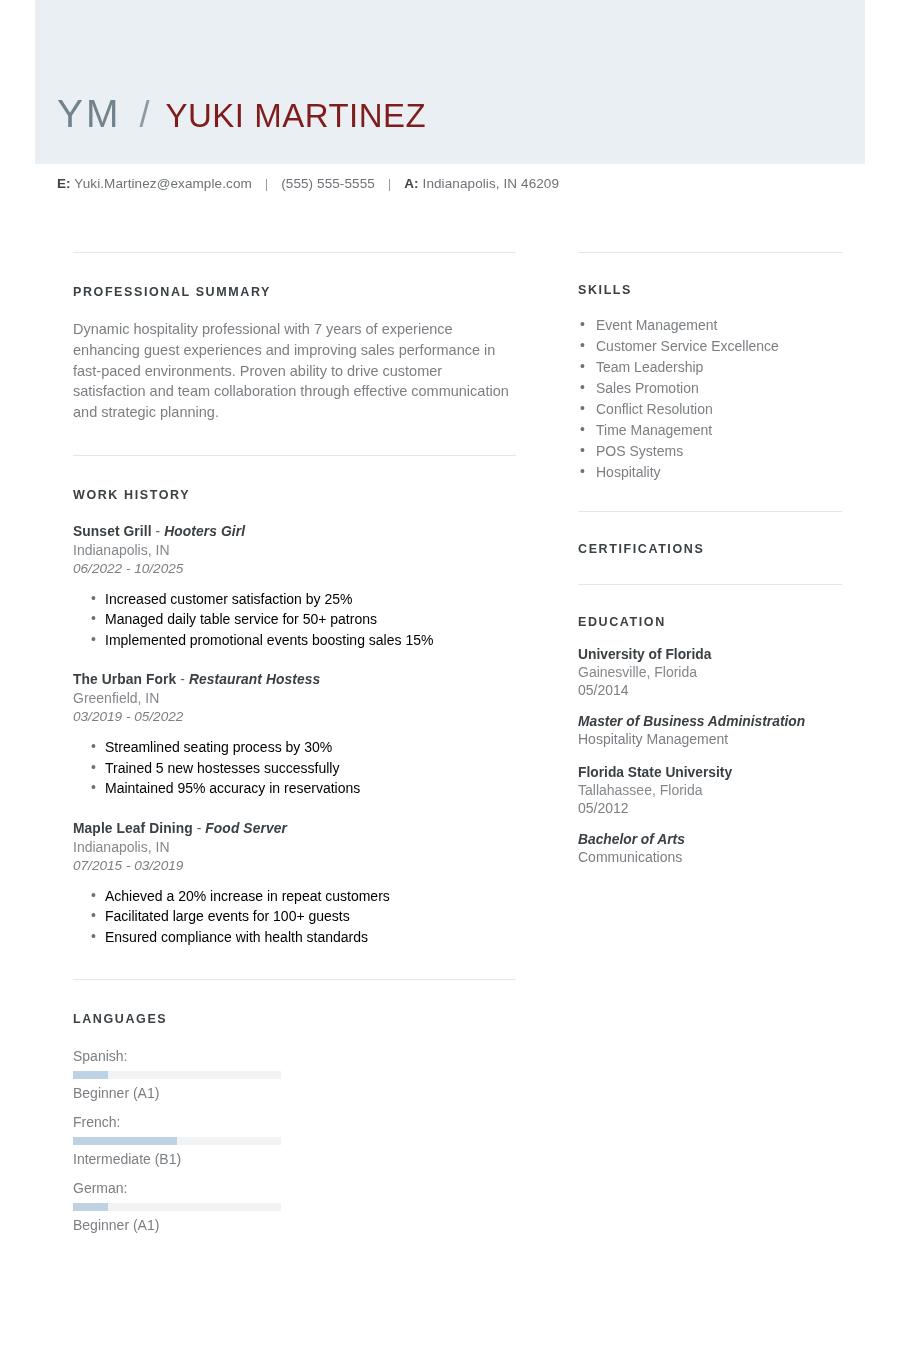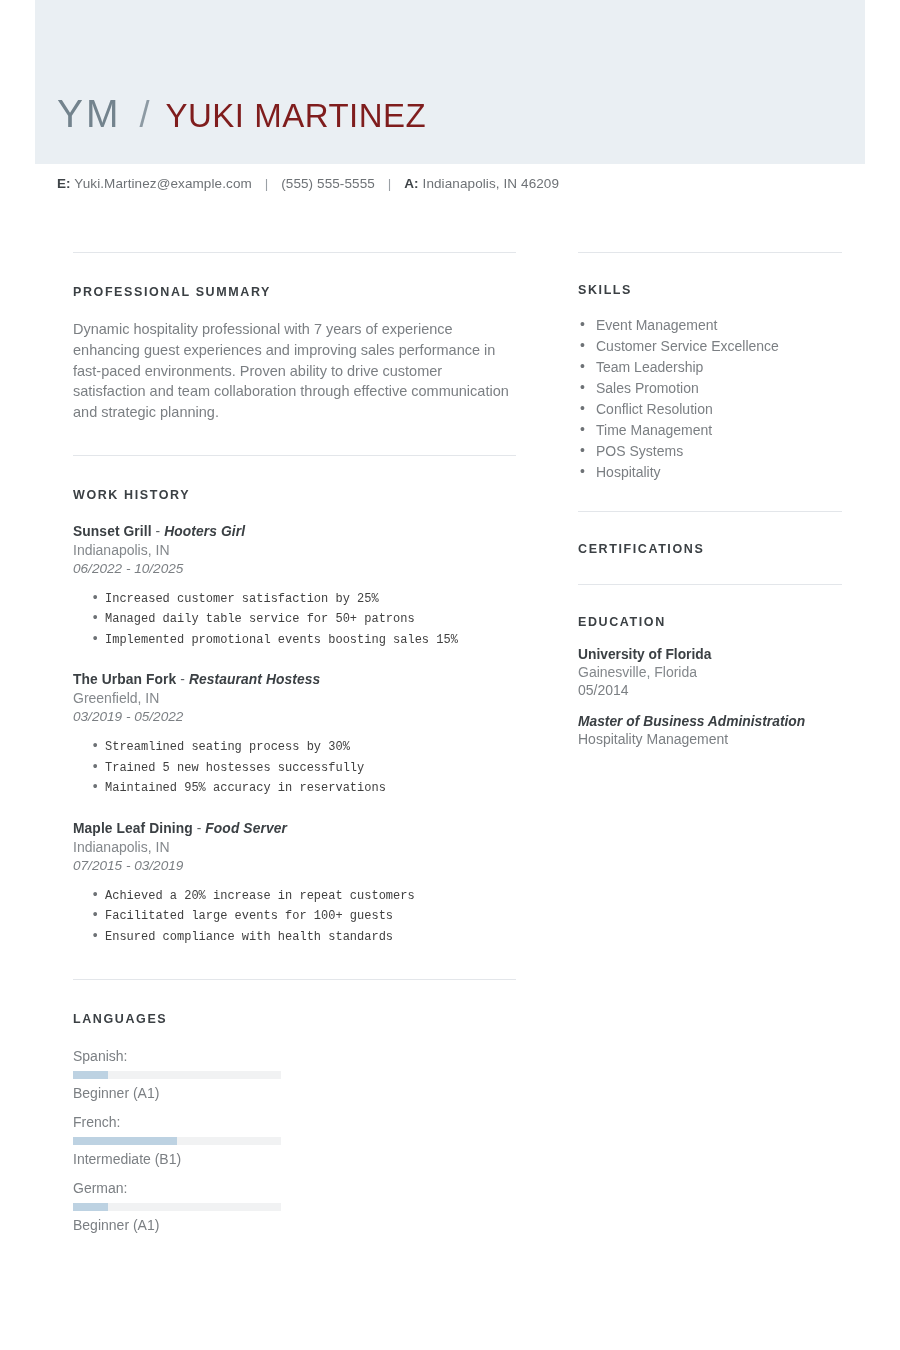--- a/index.html
+++ b/index.html
@@ -137,26 +137,25 @@
     color: #7b7f83;
     font-style: italic;
     margin-top: 3px;
   }
   ul.bullets {
     margin: 13px 0 0 0;
     padding: 0 0 0 18px;
     list-style: none;
   }
   ul.bullets li {
-    font-size: 12px;
+    font-size: 14px;
     line-height: 20.5px;
-    color: #404040;
+    color: #000000;
     position: relative;
     padding-left: 14px;
-    font-family: Liberation Mono, monospace;
   }
   ul.bullets li:before {
     content: "•";
     position: absolute;
     left: 0;
     top: -1px;
     color: #6e7276;
     font-size: 14px;
   }
 
@@ -360,17 +359,24 @@
     <div class="rule right-gap-rule"></div>
     <div class="sec-title sec-title-right">EDUCATION</div>
     <div id="education-container">
         <div class="edu-entry">
           <div class="edu-school">University of Florida</div>
           <div class="edu-loc">Gainesville, Florida</div>
           <div class="edu-date">05/2014</div>
           <div class="edu-degree">Master of Business Administration</div>
           <div class="edu-field">Hospitality Management</div>
         </div>
+        <div class="edu-entry">
+          <div class="edu-school">Florida State University</div>
+          <div class="edu-loc">Tallahassee, Florida</div>
+          <div class="edu-date">05/2012</div>
+          <div class="edu-degree">Bachelor of Arts</div>
+          <div class="edu-field">Communications</div>
+        </div>
       </div>
 
   </div>
 
 </div>
 
 </body></html>

